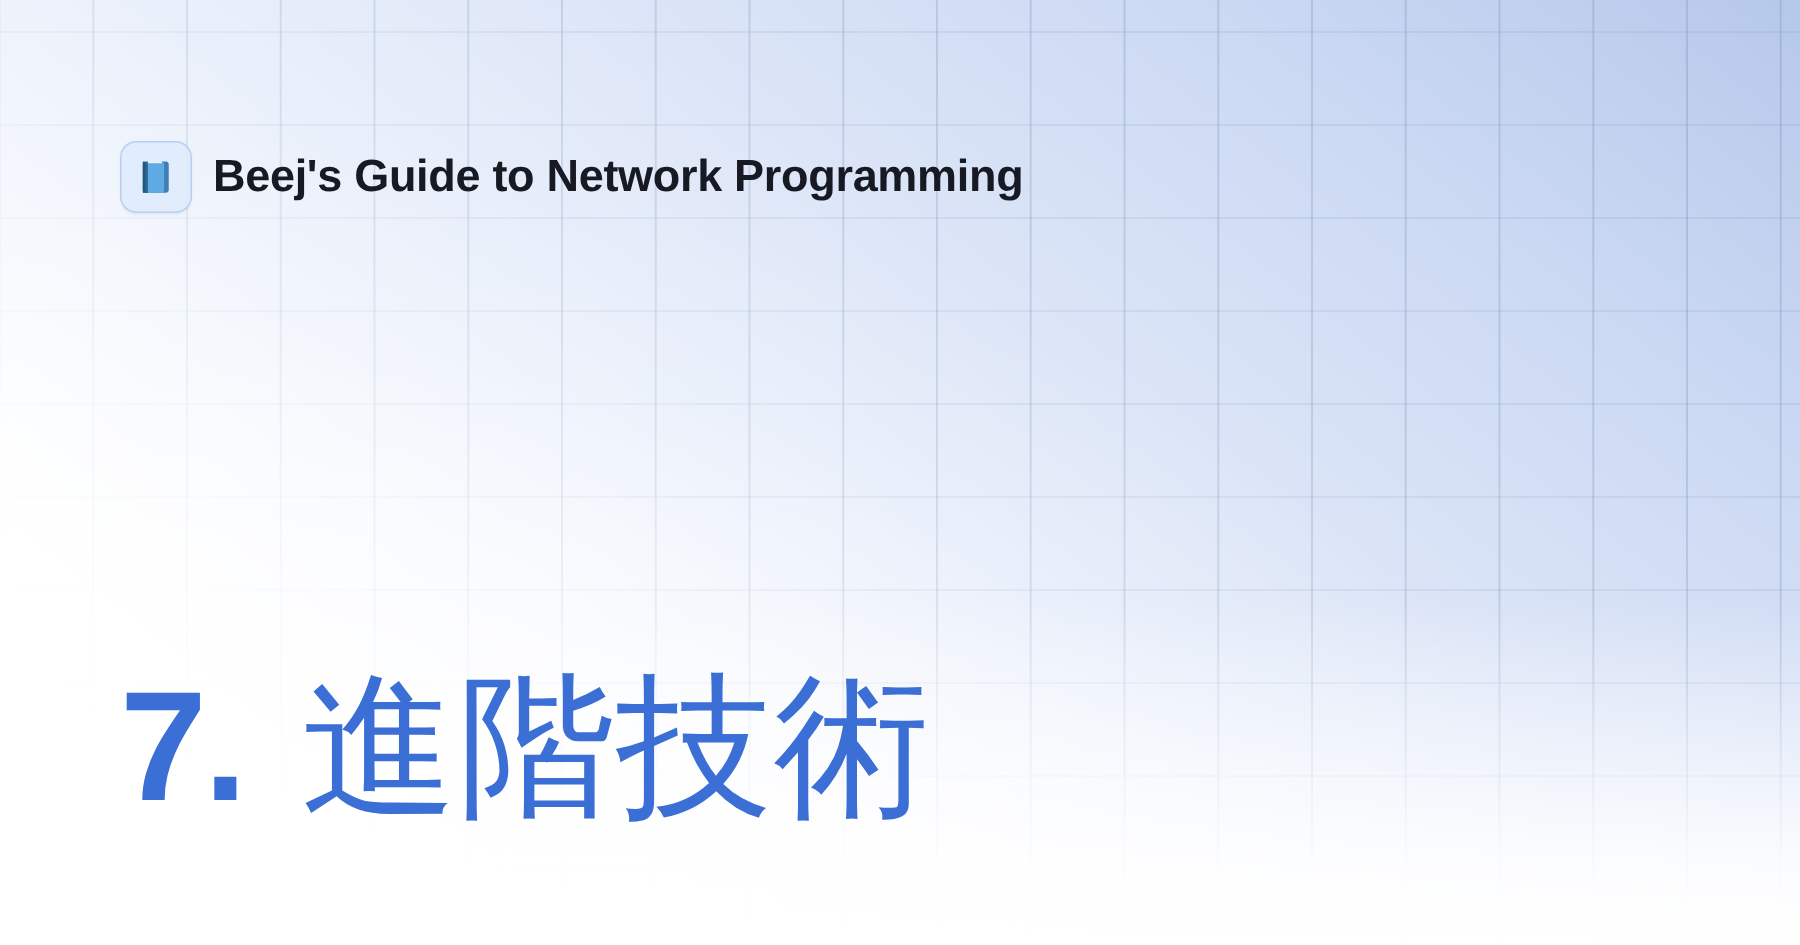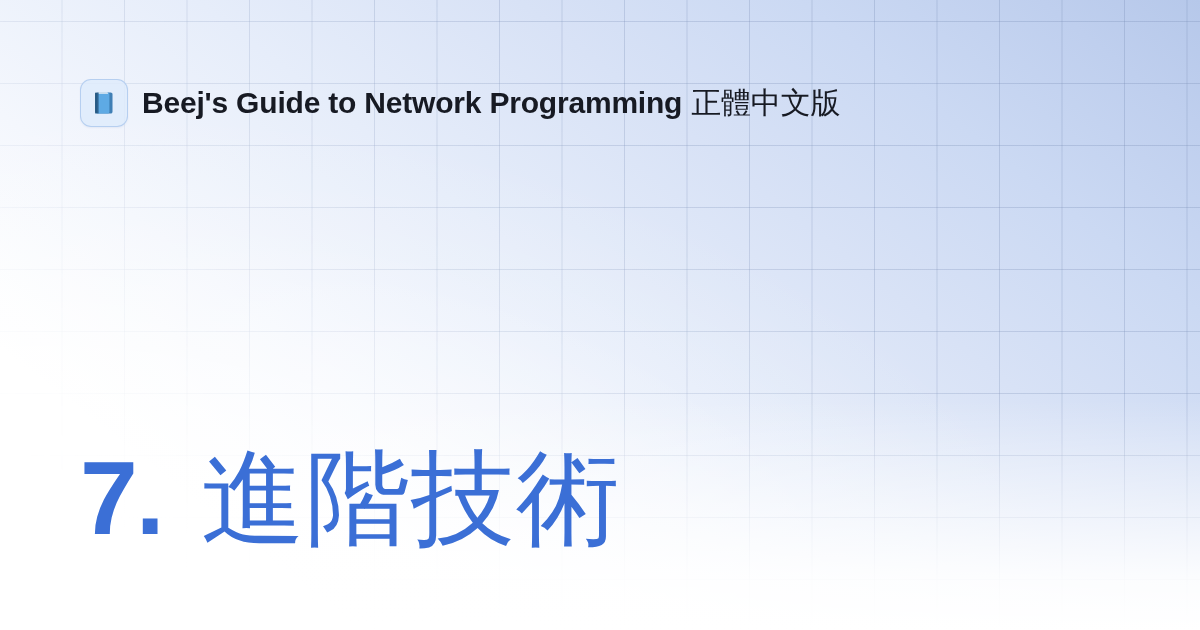--- a/index.html
+++ b/index.html
@@ -89,21 +89,21 @@
       rgba(255,255,255,0.5) 45%,
       rgba(255,255,255,0.9) 78%,
       rgba(255,255,255,1) 100%);
   }
 
   
 
   .header {
     position: absolute;
     left: 80px;
-    top: 79px;
+    top: 94px;
     display: flex;
     align-items: center;
     gap: 14px;
     white-space: nowrap;
   }
 
   .brand-badge {
     width: 46px;
     height: 46px;
     border-radius: 11px;
@@ -179,21 +179,20 @@
           <path d="M5.2 4.9c0-0.9 0.7-1.6 1.6-1.6h10.3c0.5 0 0.9 0.4 0.9 0.9v0.6H6.3
                    c-0.6 0-1.1 0.5-1.1 1.1z" fill="#e8eef4"></path>
           <path d="M5.2 5.6c0-1.1 0.9-2.0 2.0-2.0h1.4v21.0H7.2c-1.1 0-2.0-0.9-2.0-2.0z" fill="#2d6390"></path>
           <rect x="5.2" y="3.6" width="1.4" height="21.0" rx="0.6" fill="#22557e"></rect>
         </svg>
       </span>
     </div>
 
     <div class="brand-title">
       <span class="en">Beej's Guide to Network Programming</span>
-      <span class="cjk">正體中文版</span>
     </div>
 
   </div>
 
   <div class="chapter">
     <span class="chapter-number">7.</span>
     <span class="chapter-title">進階技術</span>
   </div>
 
 </div>

